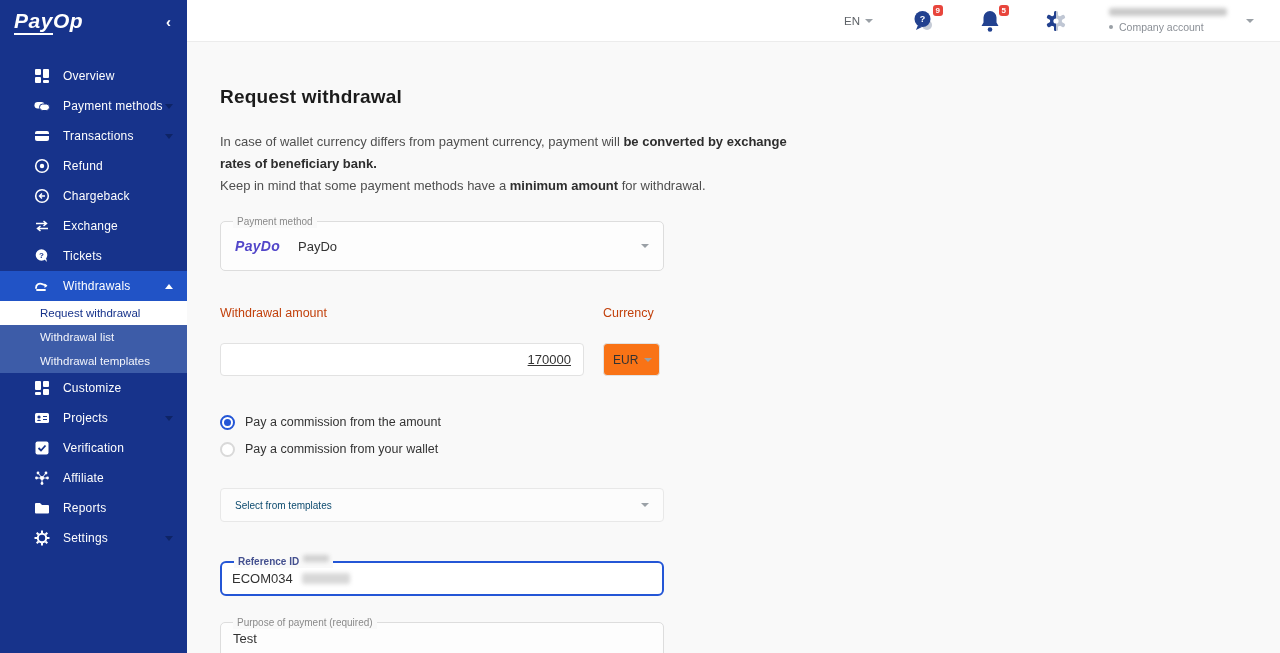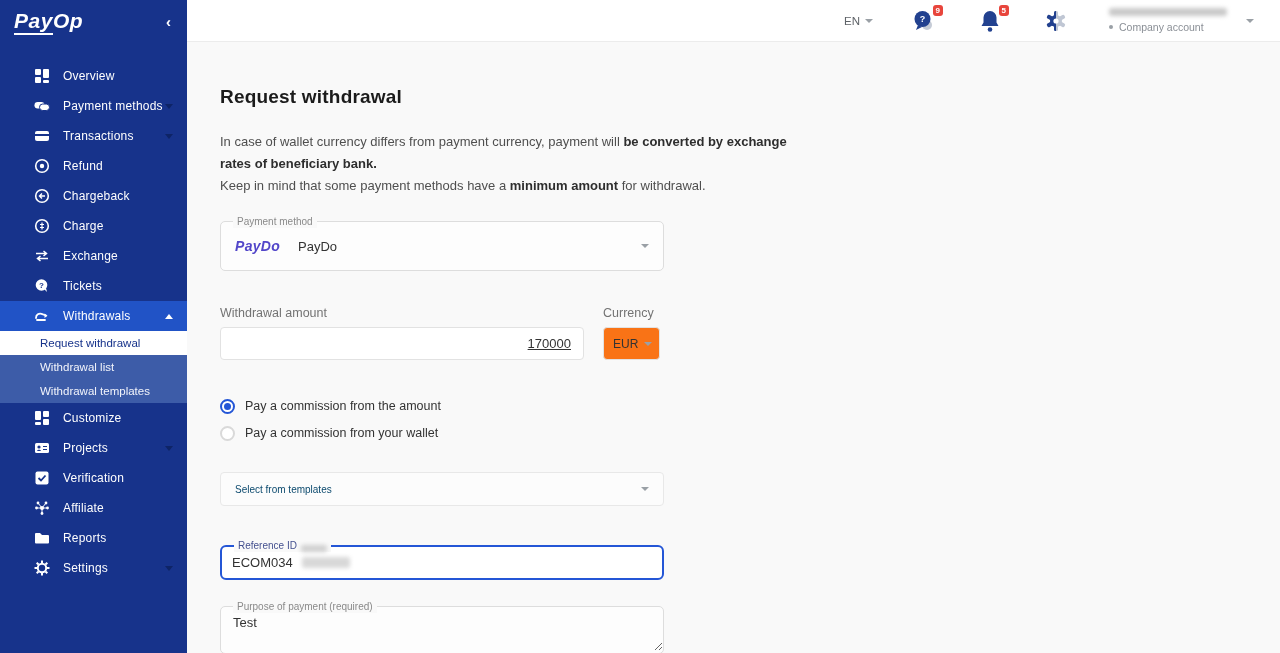--- a/index.html
+++ b/index.html
@@ -47,21 +47,21 @@
   .desc b { color:#2e2e2e; }
 
   .fieldbox { position:relative; width:444px; background:#fdfdfd; border:1px solid #ddd; border-radius:5px; }
   .float-lbl { position:absolute; top:-7px; left:12px; background:#f9f9f9; padding:0 4px; font-size:10px; color:#8a8a8a; line-height:1.3; }
   .pm-box { margin-top:24px; height:50px; display:flex; align-items:center; padding:0 14px; cursor:pointer; }
   .paydo-logo { color:#5246c9; font-size:14px; font-weight:700; font-style:italic; letter-spacing:.3px; margin-right:18px; }
   .pm-name { font-size:13px; color:#333; }
   .pm-box .tri-dn { margin-left:auto; }
 
   .amt-row { margin-top:35px; display:flex; gap:19px; }
-  .fld-label { font-size:12.5px; color:#737373; margin-bottom:7px; }
+  .fld-label { font-size:12.5px; color:#c2410c; margin-bottom:23px; }
   .txt-input { height:33px; background:#fff; border:1px solid #e2e2e2; border-radius:4px; font-size:13px; color:#333;
     font-family:"Liberation Sans", sans-serif; padding:0 12px; outline:none; width:100%; }
   .amt-col { width:364px; }
   .amt-col input { text-align:right;text-decoration:underline; }
   .cur-col { width:57px; }
   .cur-sel { height:33px; background:#f97316; border:1px solid #e2e2e2; border-radius:4px; display:flex; align-items:center;
     padding:0 7px 0 9px; font-size:12px; color:#333; cursor:pointer; justify-content:space-between; }
 
   .radios { margin-top:37px; display:flex; flex-direction:column; gap:9px; }
   .radio-row { display:flex; align-items:center; cursor:pointer; height:18px; }
@@ -70,21 +70,21 @@
   .rdo.sel::after { content:""; position:absolute; left:2px; top:2px; width:7px; height:7px; border-radius:50%; background:#2456d6; }
   .radio-lbl { font-size:12.5px; color:#333; }
 
   .tpl-box { margin-top:30px; width:444px; height:34px; background:#fcfcfc; border:1px solid #e8e8e8; border-radius:4px;
     display:flex; align-items:center; padding:0 14px; cursor:pointer; }
   .tpl-ph { font-size:10px; color:#0c4a6e; }
   .tpl-box .tri-dn { margin-left:auto; }
 
   .ref-box { margin-top:39px; width:444px; height:35px; background:#fff; border:2px solid #2456d6; border-radius:6px;
     display:flex; align-items:center; padding:0 10px; position:relative; }
-  .ref-box .float-lbl { color:#44508f; top:-8px; display:flex; align-items:flex-end; gap:4px; }
+  .ref-box .float-lbl { color:#44508f; top:-8px; display:flex; align-items:flex-start; gap:4px;font-weight:bold; }
   .lbl-redact { display:inline-block; width:26px; height:7px; background:#cfcfcf; filter:blur(2px); border-radius:2px; }
   .ref-input { border:none; outline:none; font-size:13px; color:#333; width:70px; background:transparent;
     font-family:"Liberation Sans", sans-serif; }
   .val-redact { width:48px; height:11px; background:#d8d8d8; filter:blur(2px); border-radius:2px; }
 
   .purpose-box { margin-top:26px; width:444px; height:48px; background:#fdfdfd; border:1px solid #ddd; border-radius:5px; position:relative; }
   .purpose-box textarea { width:442px; height:44px; border:none; outline:none; background:transparent; resize:both;
     font-family:"Liberation Sans", sans-serif; font-size:13px; color:#333; padding:8px 12px 2px 12px; }
 </style>
 </head>
@@ -145,29 +145,20 @@
     <div class="nav-item">
       <span class="nico">
           <svg viewBox="0 0 16 16">
             <circle cx="8" cy="8" r="6.3" fill="none" stroke="#fff" stroke-width="1.6"></circle>
             <path d="M11 8 H6 M8 5.5 L5.5 8 L8 10.5" fill="none" stroke="#fff" stroke-width="1.4"></path>
           </svg>
         </span>
       <span class="nlbl">Chargeback</span>
     </div>
 
-    <div class="nav-item">
-      <span class="nico">
-          <svg viewBox="0 0 16 16">
-            <circle cx="8" cy="8" r="6.3" fill="none" stroke="#fff" stroke-width="1.6"></circle>
-            <path d="M8 4.5 V11.5 M6 6.5 h4 M6 9.5 h4" stroke="#fff" stroke-width="1.2" fill="none"></path>
-          </svg>
-        </span>
-      <span class="nlbl">Charge</span>
-    </div>
 
     <div class="nav-item">
       <span class="nico">
           <svg viewBox="0 0 16 16">
             <path d="M2 5.5 H12 M9.5 3 L12.5 5.5 L9.5 8" fill="none" stroke="#fff" stroke-width="1.5"></path>
             <path d="M14 10.5 H4 M6.5 8 L3.5 10.5 L6.5 13" fill="none" stroke="#fff" stroke-width="1.5"></path>
           </svg>
         </span>
       <span class="nlbl">Exchange</span>
     </div>

